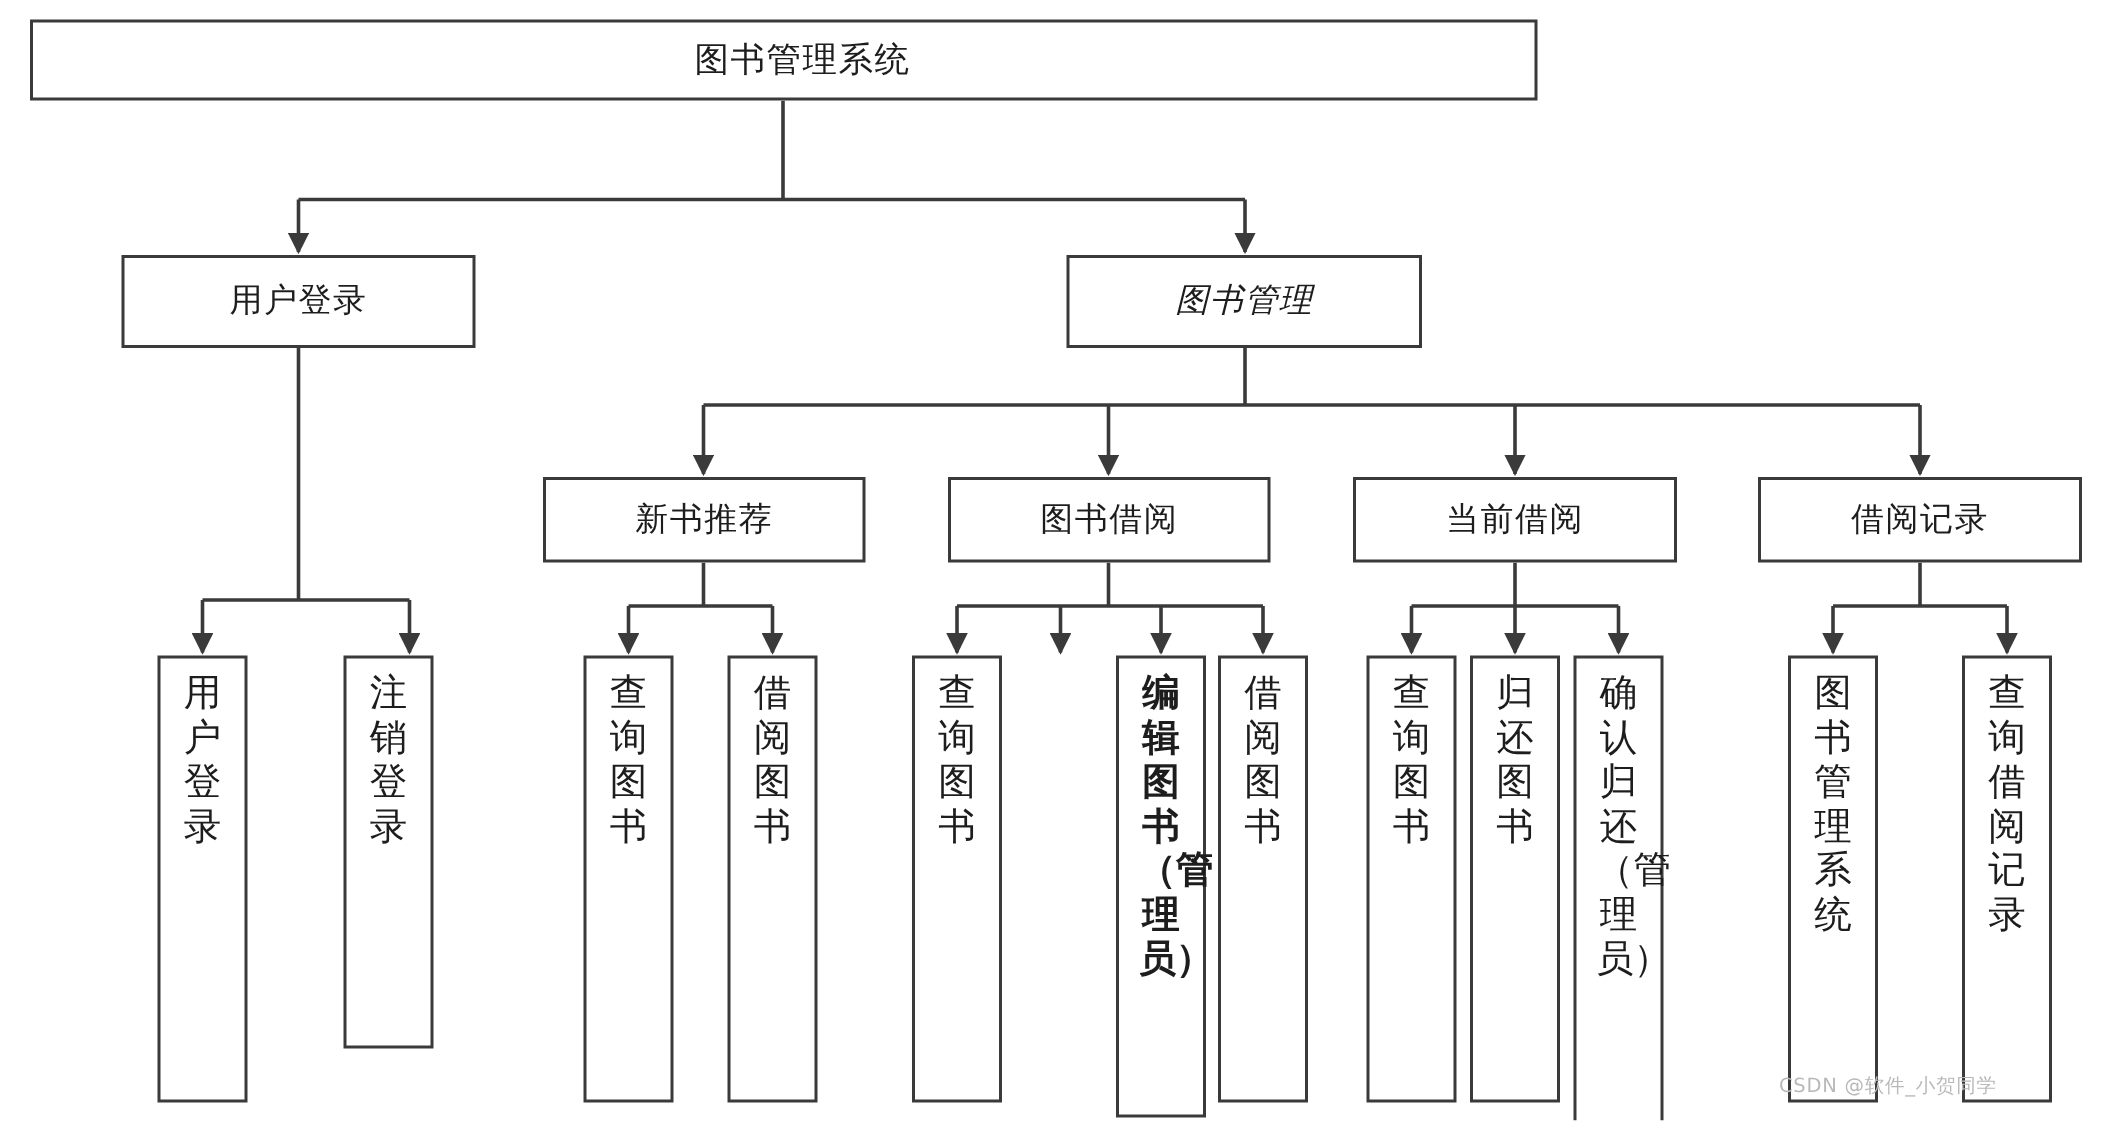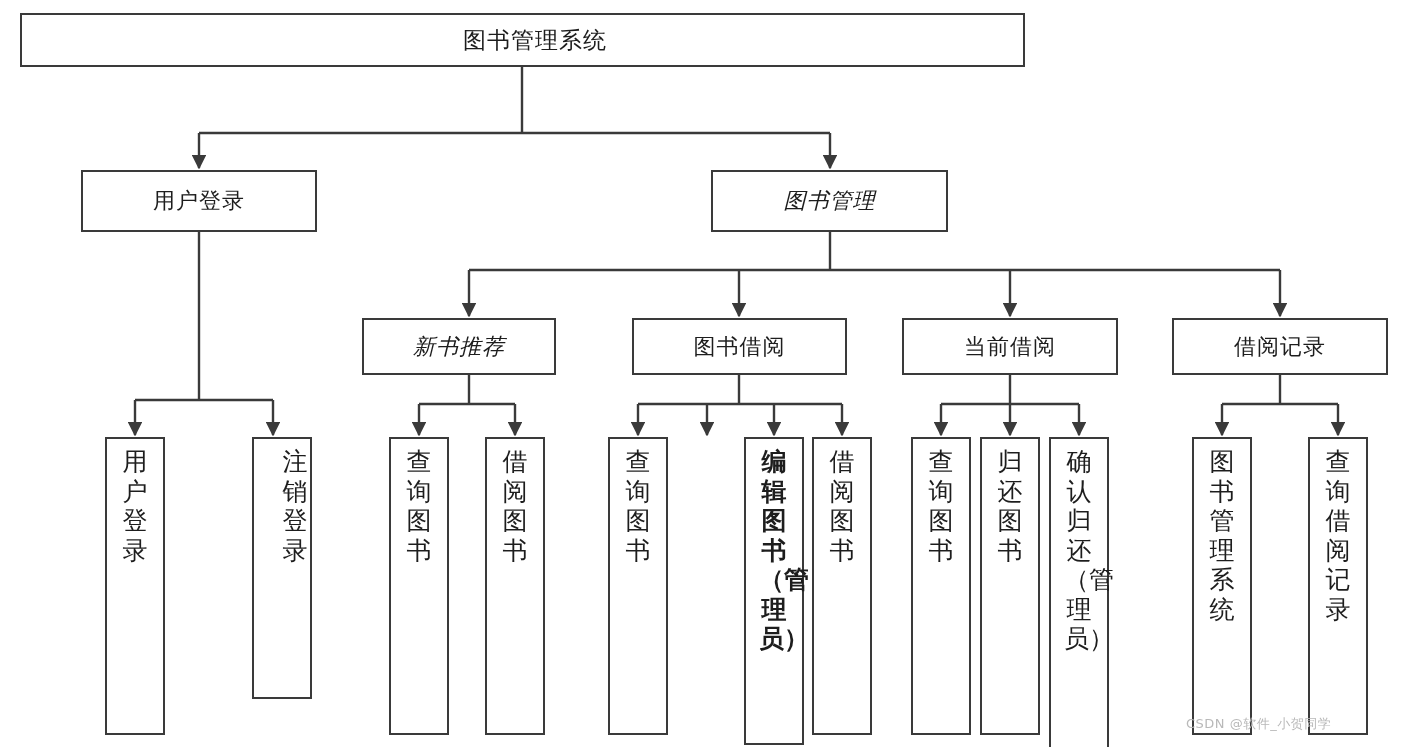--- a/index.html
+++ b/index.html
@@ -135,37 +135,37 @@
     <span class="node-label">图书管理系统</span>
   </div>
 
   <div class="node horiz" style="left:81px; top:170px; width:236px; height:62px;">
     <span class="node-label">用户登录</span>
   </div>
   <div class="node horiz" style="left:711px; top:170px; width:237px; height:62px;font-style:italic;">
     <span class="node-label">图书管理</span>
   </div>
 
-  <div class="node horiz" style="left:362px; top:318px; width:194px; height:57px;font-style:italic;">
+  <div class="node horiz" style="left:362px; top:318px; width:215px; height:57px;">
     <span class="node-label">新书推荐</span>
   </div>
   <div class="node horiz" style="left:632px; top:318px; width:215px; height:57px;justify-content:center;">
     <span class="node-label">图书借阅</span>
   </div>
   <div class="node horiz" style="left:902px; top:318px; width:216px; height:57px;">
     <span class="node-label">当前借阅</span>
   </div>
   <div class="node horiz" style="left:1172px; top:318px; width:216px; height:57px;">
     <span class="node-label">借阅记录</span>
   </div>
 
   <div class="node vert" style="left:105px; top:437px; width:60px; height:298px;">
     <span class="node-label">用户登录</span>
   </div>
-  <div class="node vert" style="left:252px; top:437px; width:60px; height:262px;justify-content:flex-end;">
+  <div class="node vert" style="left:229px; top:437px; width:60px; height:262px;">
     <span class="node-label">注销登录</span>
   </div>
 
   <div class="node vert" style="left:389px; top:437px; width:60px; height:298px;">
     <span class="node-label">查询图书</span>
   </div>
   <div class="node vert" style="left:485px; top:437px; width:60px; height:298px;">
     <span class="node-label">借阅图书</span>
   </div>
 

